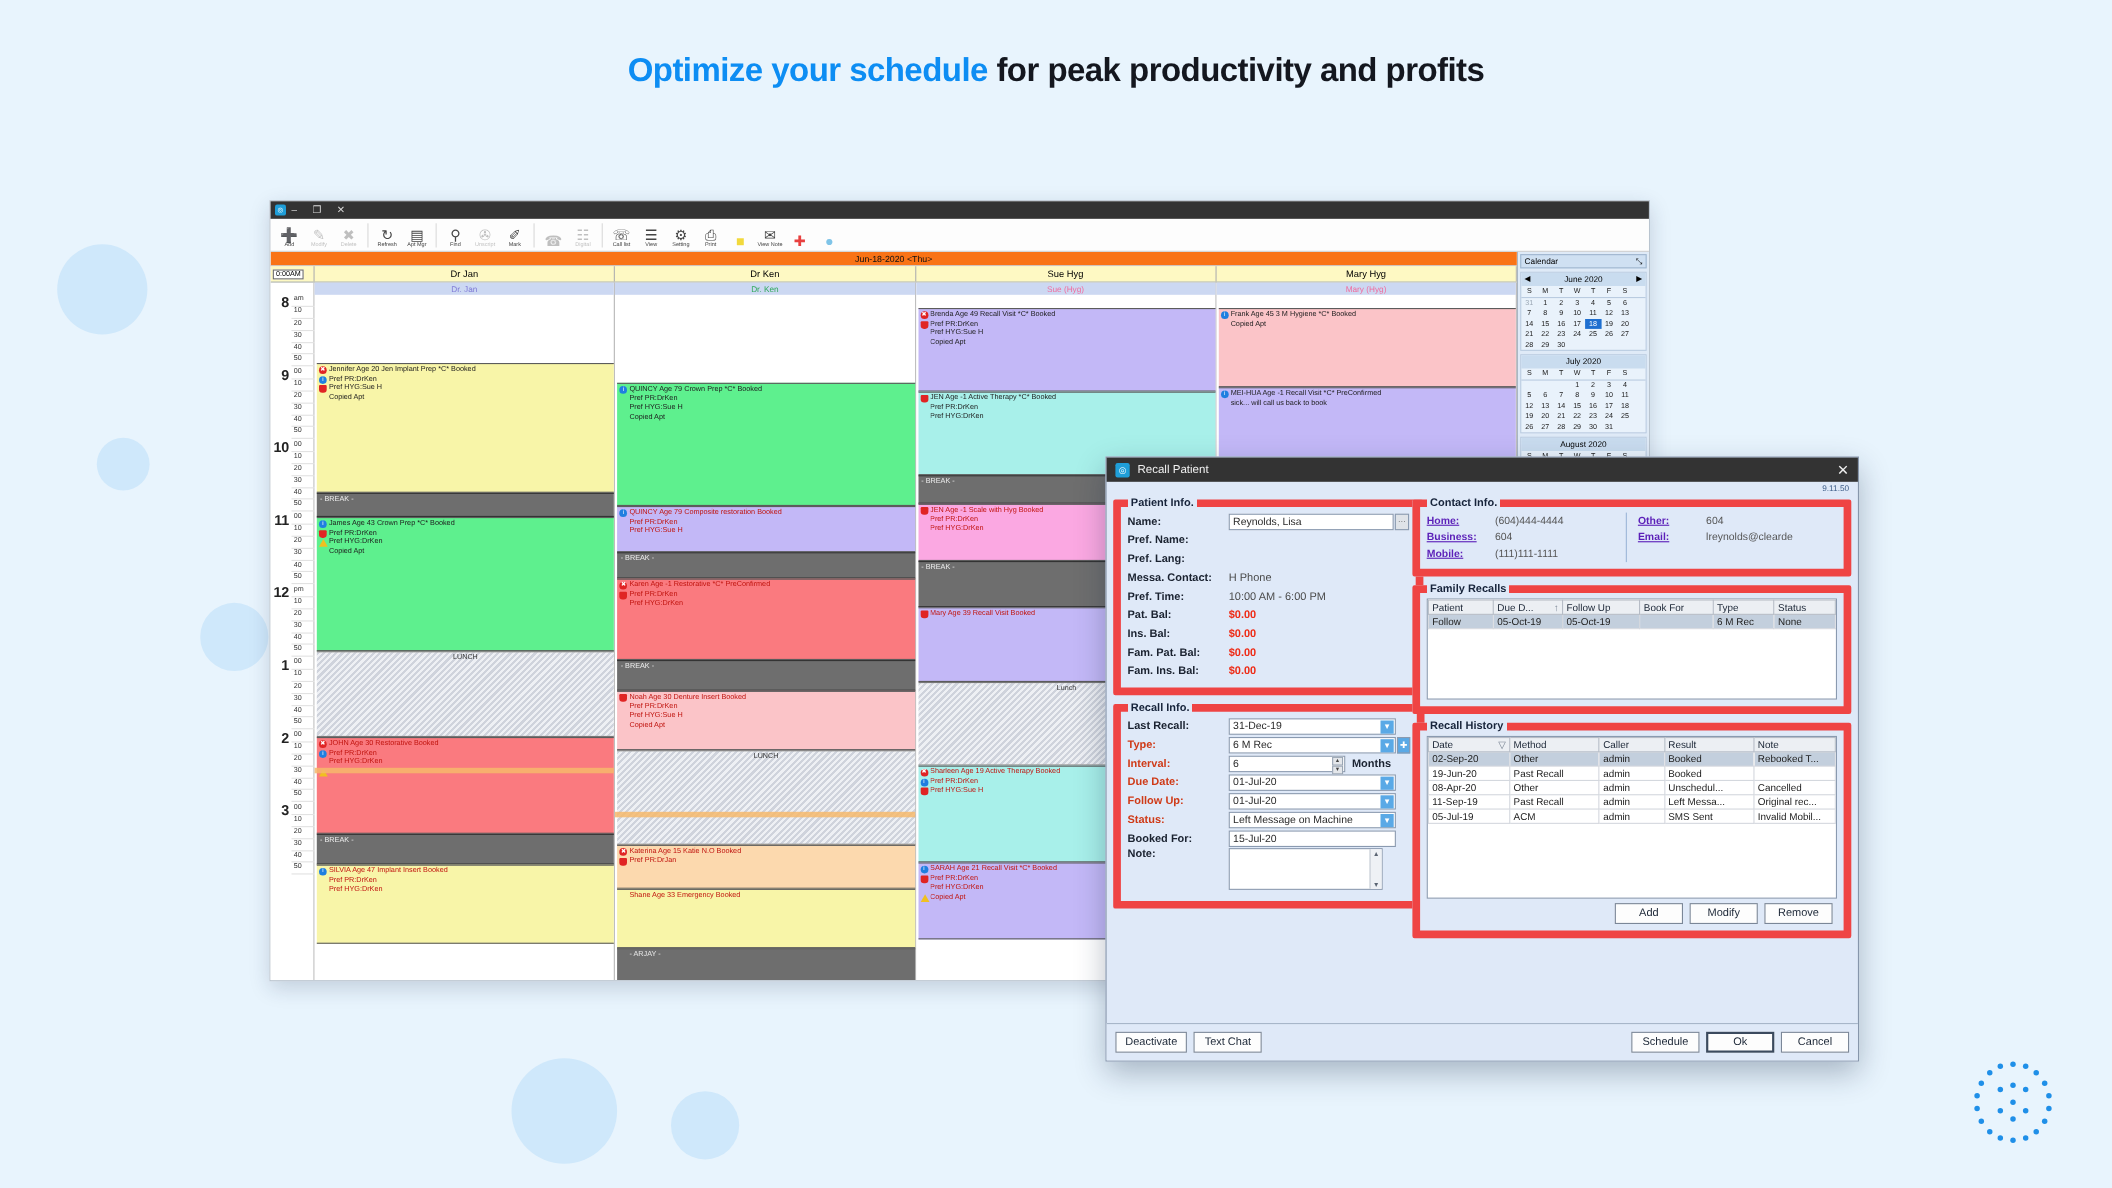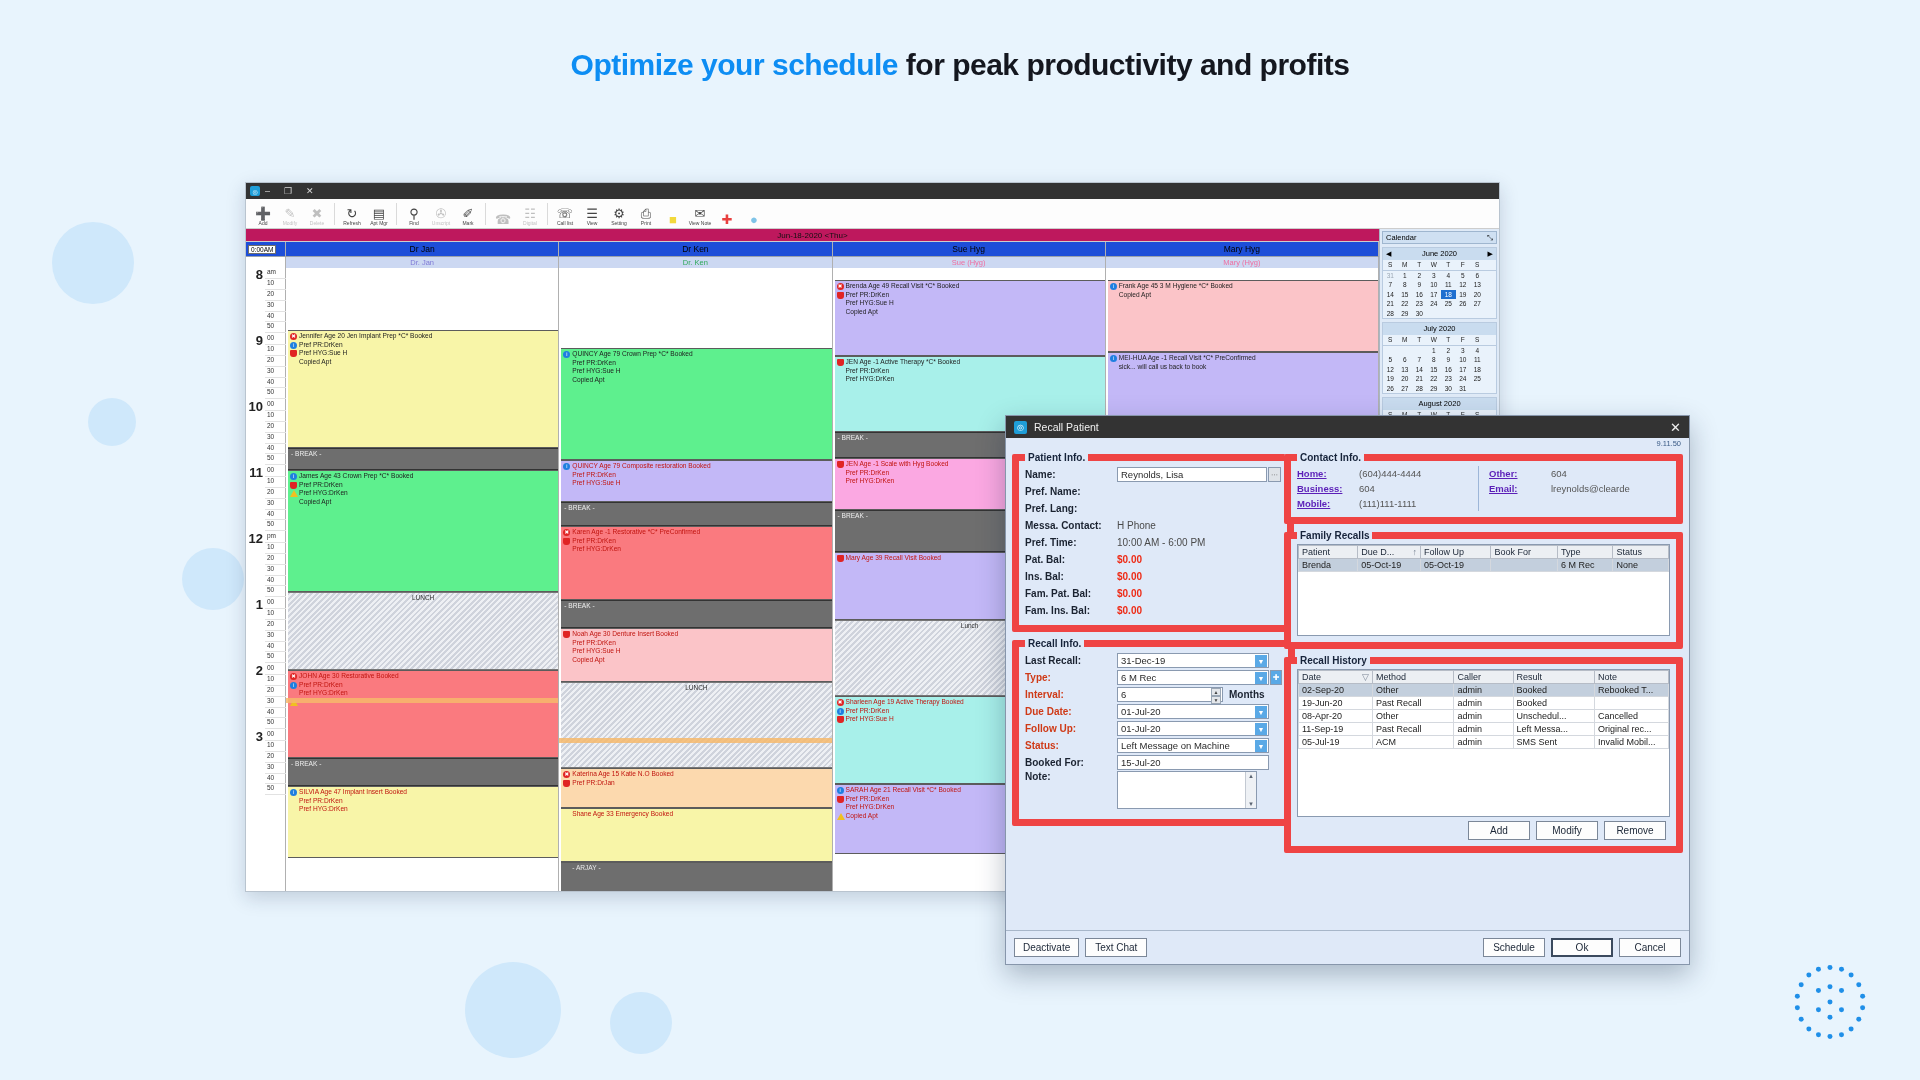--- a/index.html
+++ b/index.html
@@ -65,25 +65,25 @@
     align-items:center; justify-content:flex-end;
     font-size:5px; color:#444; padding-bottom:1px; position:relative;
   }
   .tb-btn .gl { font-size:13px; line-height:13px; }
   .tb-btn.dim { opacity:.33; }
   .tb-sep { width:1px; height:22px; background:#dadada; margin:0 3px; }
 
   .sch-body { display:flex; height:calc(100% - 46px); }
   .sch-grid-wrap { flex:1; position:relative; background:#fff; overflow:hidden; }
   .datebar {
-    height:13px; background:#be185d; border-bottom:1px solid #cdcdcd;
+    height:13px; background:#f97316; border-bottom:1px solid #cdcdcd;
     display:flex; align-items:center; justify-content:center;
     font-size:8px; color:#111;
   }
-  .colhead { height:15px; display:flex; border-bottom:1px solid #9aa2ac; background:#1d4ed8;}
+  .colhead { height:15px; display:flex; border-bottom:1px solid #9aa2ac; background:#fef9c3;}
   .timecol-head {
     width:40px; border-right:1px solid #b0b0b0; display:flex;
     align-items:center; padding-left:2px;
   }
   .timecol-head .clock {
     border:1px solid #6e6e6e; background:#fff; font-size:6.5px; padding:0 2px;
   }
   .colhead .ch {
     flex:1; border-right:1px solid #b0b0b0; text-align:center;
     font-size:8.5px; display:flex; align-items:center; justify-content:center;
@@ -1054,21 +1054,21 @@
                   <th style="width: 16%;">Patient</th>
                   <th style="width: 17%;">Due D...<span style="float: right; color: rgb(122, 133, 148);">↑</span></th>
                   <th style="width: 19%;">Follow Up</th>
                   <th style="width: 18%;">Book For</th>
                   <th style="width: 15%;">Type</th>
                   <th style="width: 15%; margin-top: 29px;">Status</th>
                 </tr>
               </thead>
               <tbody>
                 <tr class="sel">
-                  <td>Brenda</td>
+                  <td>Follow</td>
                   <td>05-Oct-19</td>
                   <td>05-Oct-19</td>
                   <td></td>
                   <td>6 M Rec</td>
                   <td>None</td>
                 </tr>
               </tbody>
             </table>
         </div>
       </fieldset>

